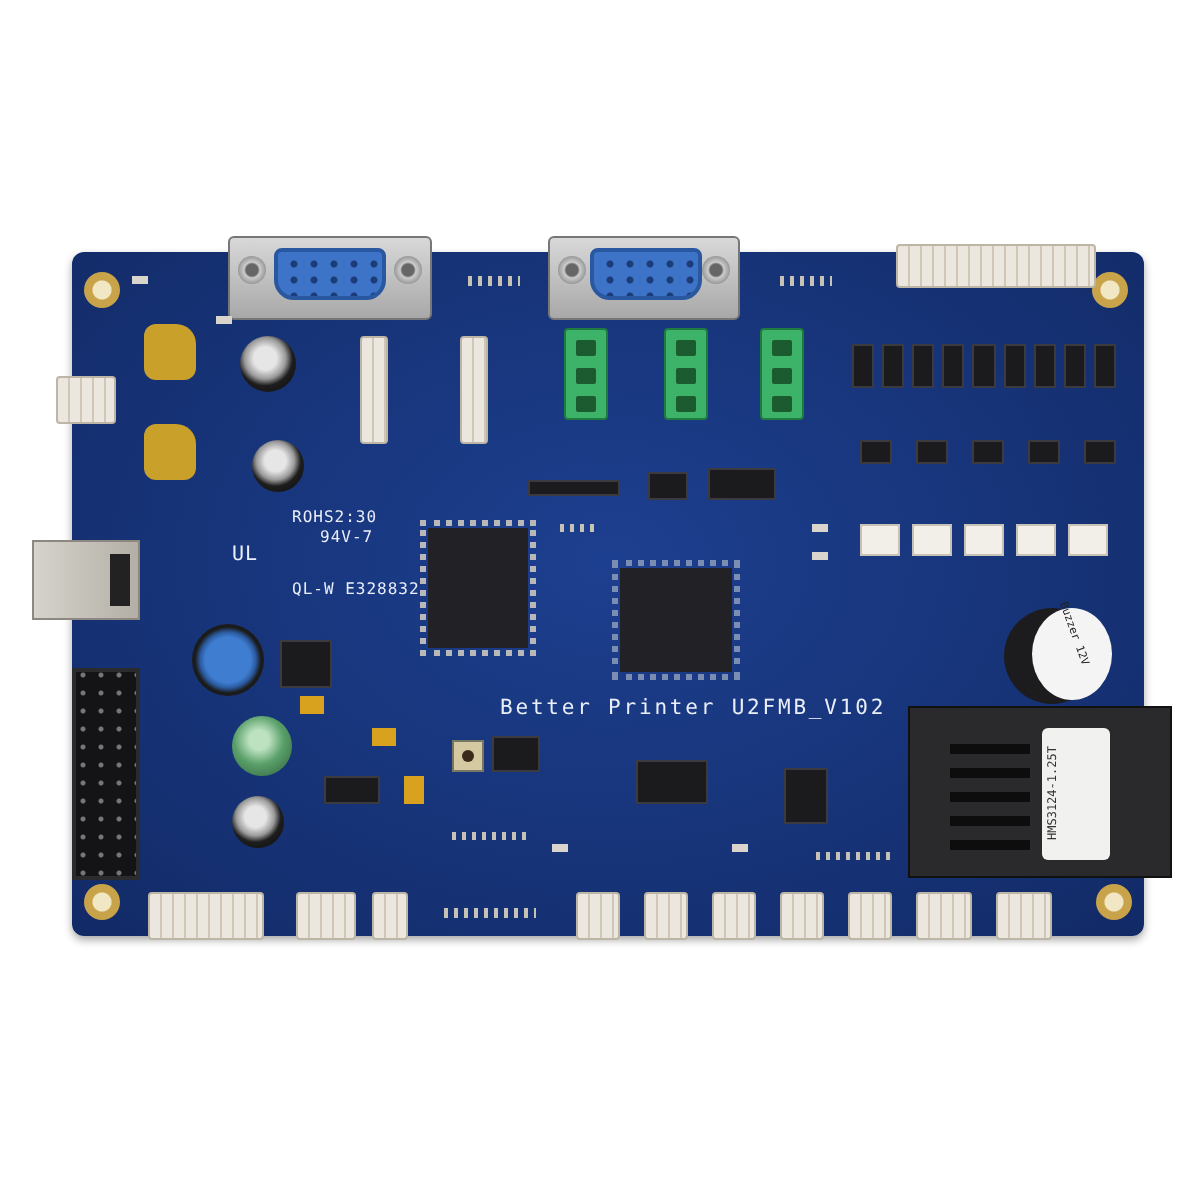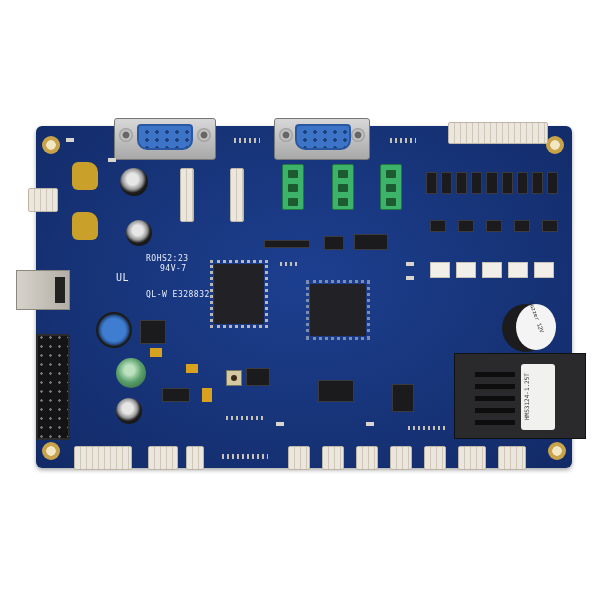--- a/index.html
+++ b/index.html
@@ -142,33 +142,34 @@
   <div class="ic" style="left:506px;top:94px;width:16px;height:12px;"></div>
 
   <div class="opto" style="left:394px;top:136px;"></div>
   <div class="opto" style="left:420px;top:136px;"></div>
   <div class="opto" style="left:446px;top:136px;"></div>
   <div class="opto" style="left:472px;top:136px;"></div>
   <div class="opto" style="left:498px;top:136px;"></div>
 
   <div class="usb"></div>
 
-  <div class="silk" style="left:110px;top:128px;">ROHS2:23</div>
+  <div class="silk" style="left:110px;top:128px;">ROHS2:30</div>
   <div class="silk" style="left:80px;top:146px;font-size:10px;">UL</div>
   <div class="silk" style="left:124px;top:138px;">94V-7</div>
   <div class="silk" style="left:110px;top:164px;">QL-W E328832</div>
 
   <div class="qfp" style="left:178px;top:138px;width:50px;height:60px;"></div>
 
   <div class="ic" style="left:228px;top:114px;width:46px;height:8px;"></div>
   <div class="ic" style="left:288px;top:110px;width:20px;height:14px;"></div>
   <div class="ic" style="left:318px;top:108px;width:34px;height:16px;"></div>
 
   <div class="qfp" style="left:274px;top:158px;width:56px;height:52px;outline-color:#7b8db3;"></div>
 
+  <div class="silk big" style="left:214px;top:222px;">Better Printer U2FMB_V102</div>
 
   <div class="inductor"></div>
   <div class="ic" style="left:104px;top:194px;width:26px;height:24px;"></div>
   <div class="ecap green" style="left:80px;top:232px;width:30px;height:30px;"></div>
   <div class="ecap" style="left:80px;top:272px;width:26px;height:26px;"></div>
   <div class="tant" style="left:114px;top:222px;"></div>
   <div class="tant" style="left:150px;top:238px;"></div>
   <div class="tant" style="left:166px;top:262px;width:10px;height:14px;"></div>
 
   <div class="idc"></div>

